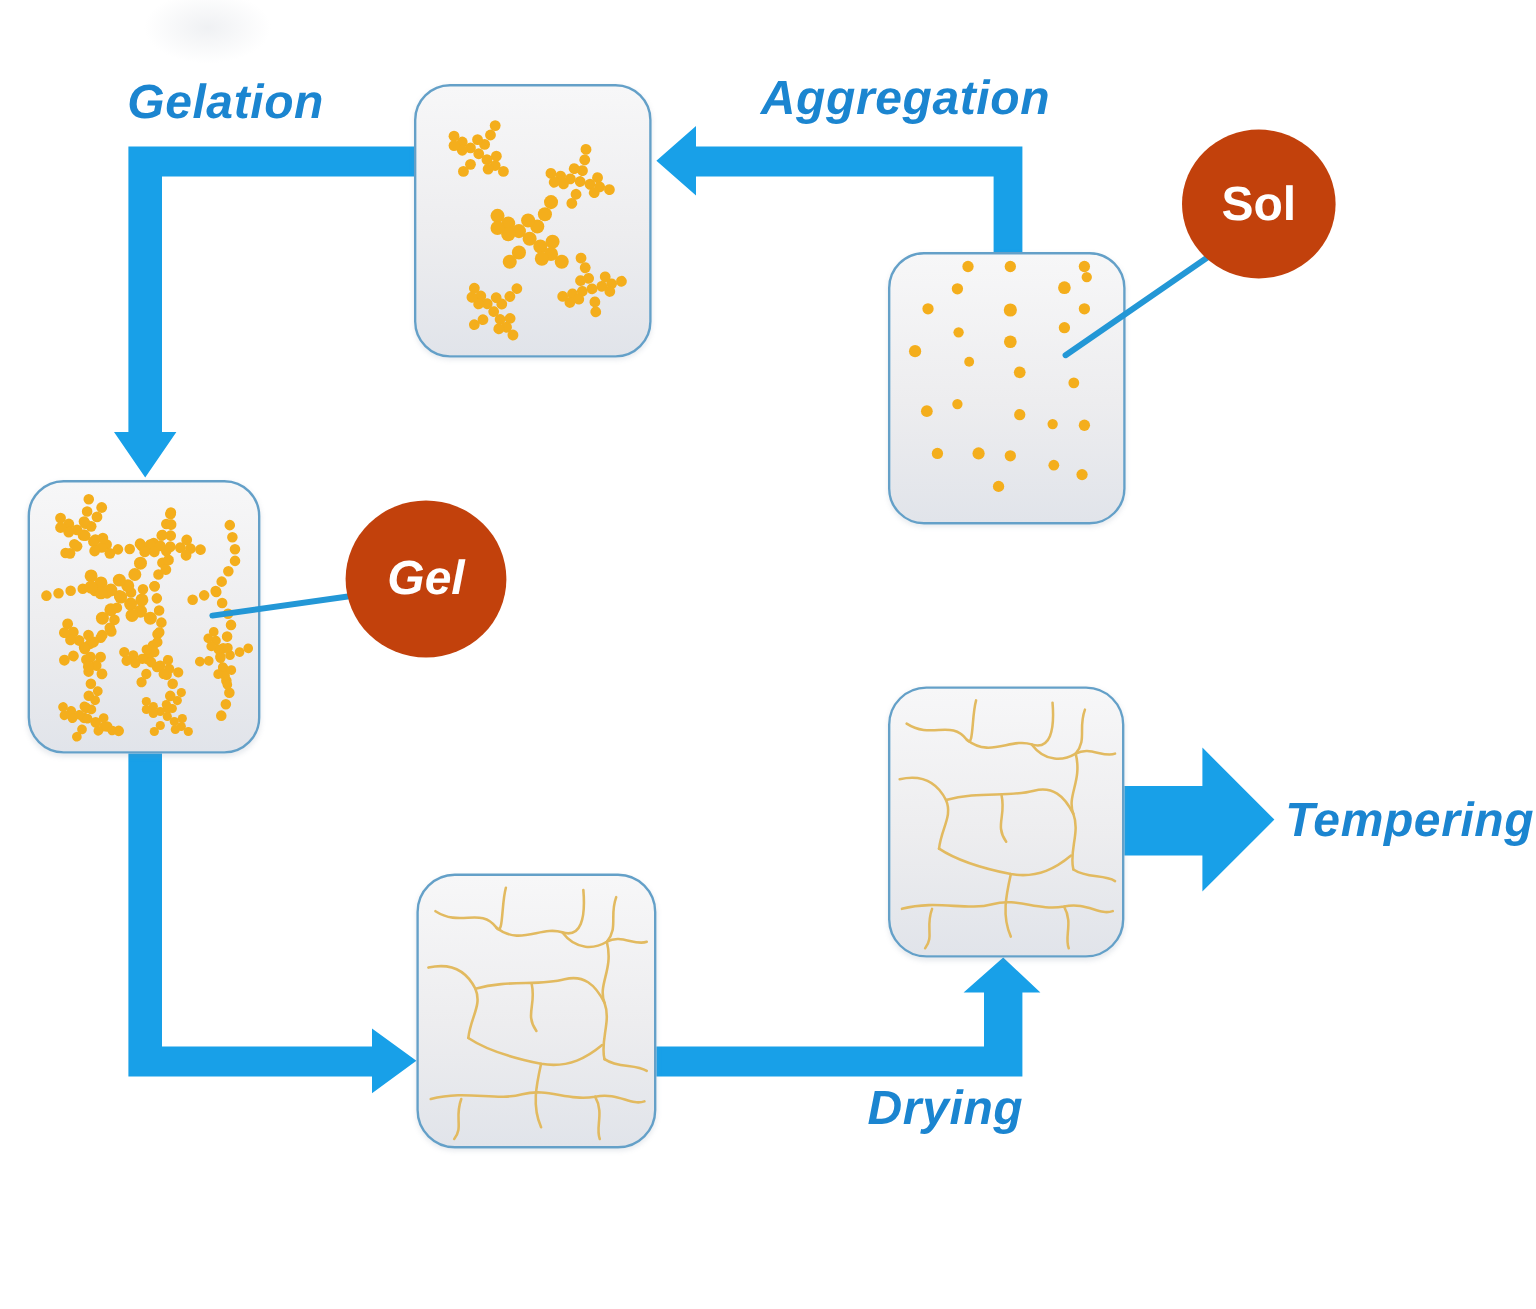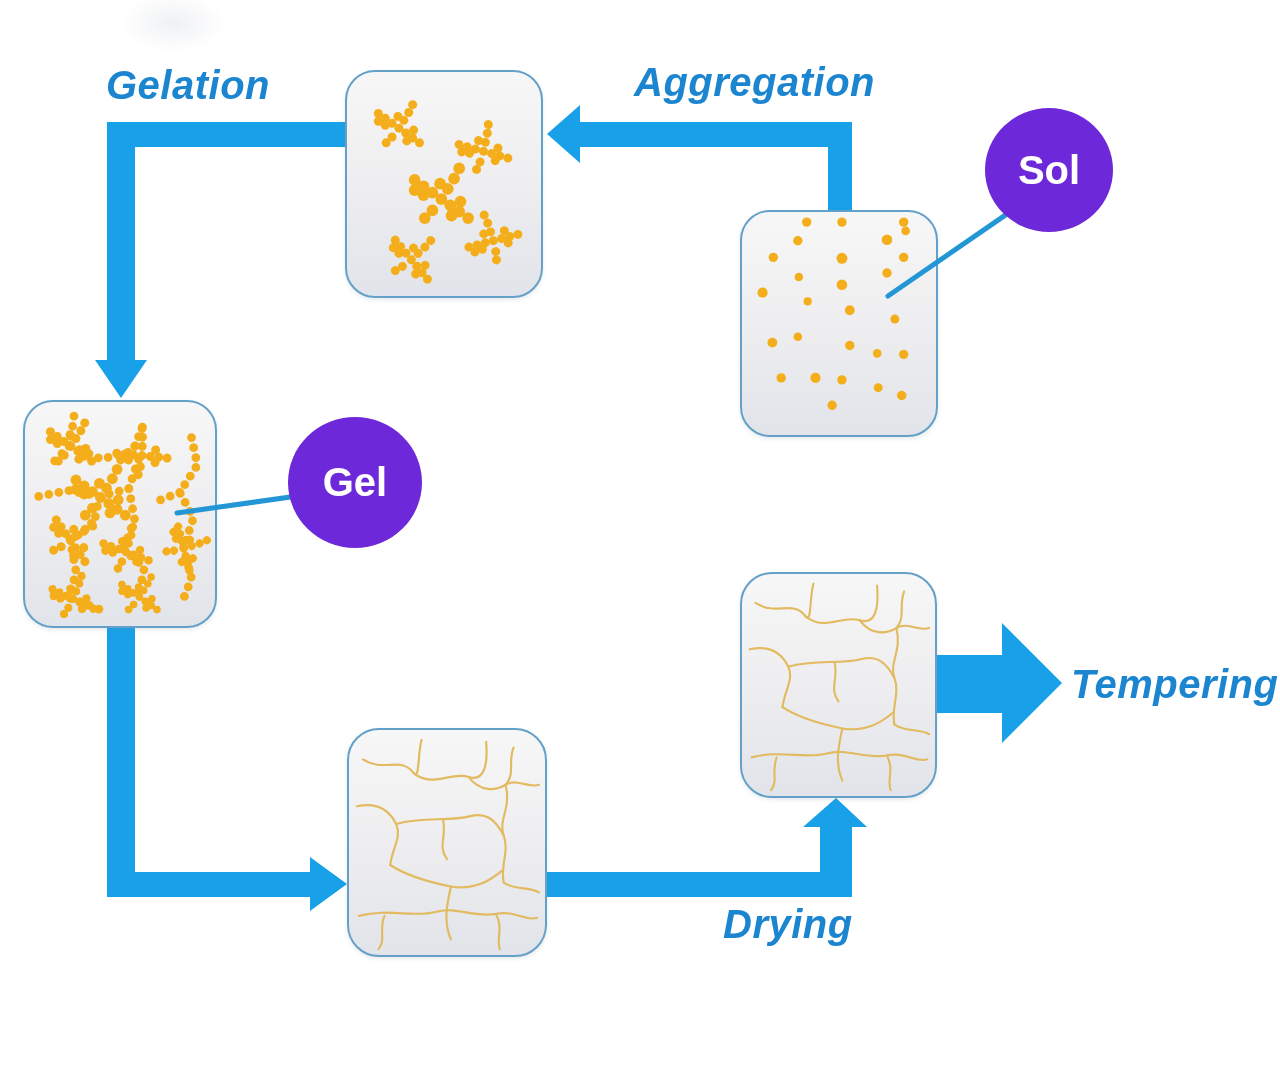--- a/index.html
+++ b/index.html
@@ -13,21 +13,21 @@
     border:2px solid #64a0c8;border-radius:30px;
     background:linear-gradient(180deg,#f7f7f8 0%,#ededef 55%,#e1e4ea 100%);
     box-shadow:0 2px 4px rgba(120,140,160,0.18);
   }
   .box svg{display:block;width:100%;height:100%;}
   .label{
     position:absolute;color:#1b85d0;font-weight:bold;font-size:40px;
     white-space:nowrap;letter-spacing:0.5px;font-style:italic;
   }
   .callout{
-    position:absolute;background:#6d28d9;border-radius:50%;
+    position:absolute;background:#c2410c;border-radius:50%;
     display:flex;align-items:center;justify-content:center;
     color:#ffffff;font-weight:bold;font-size:40px;
   }
   .smudge{
     position:absolute;left:118px;top:-8px;width:110px;height:62px;
     background:radial-gradient(ellipse at center,rgba(216,220,226,0.40) 0%,rgba(255,255,255,0) 68%);
   }
   .arrow{fill:#18a0e8;}
   .callout-line{stroke:#2397d6;stroke-width:5;stroke-linecap:round;}
   .crack{fill:none;stroke:#e2ba60;stroke-width:2.2;stroke-linecap:round;stroke-linejoin:round;}
@@ -167,21 +167,21 @@
   </div>
 
   <svg class="layer" viewBox="0 0 1280 1091">
     <line class="callout-line" x1="1020" y1="205" x2="888" y2="296"></line>
     <line class="callout-line" x1="340" y1="490" x2="177" y2="513"></line>
   </svg>
 
   <div class="callout" id="callout-sol" style="left:985px;top:108px;width:128px;height:124px;">
     <span>Sol</span>
   </div>
-  <div class="callout" id="callout-gel" style="left:288px;top:417px;width:134px;height:131px;">
+  <div class="callout" id="callout-gel" style="left:288px;top:417px;width:134px;height:131px;font-style:italic;">
     <span>Gel</span>
   </div>
 
   <div class="label" id="label-gelation" style="left:106px;top:63px;">Gelation</div>
   <div class="label" id="label-aggregation" style="left:634px;top:60px;">Aggregation</div>
   <div class="label" id="label-tempering" style="left:1071px;top:662px;">Tempering</div>
   <div class="label" id="label-drying" style="left:723px;top:902px;">Drying</div>
 
 </div>
 

